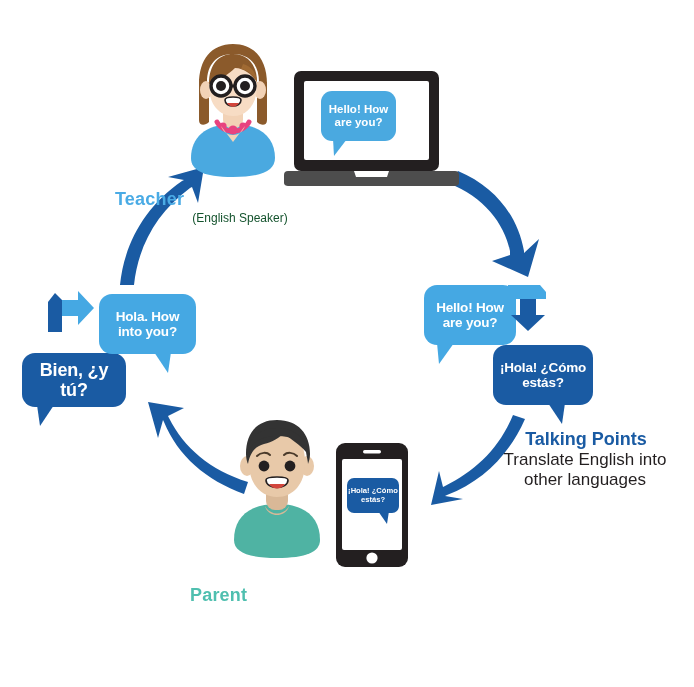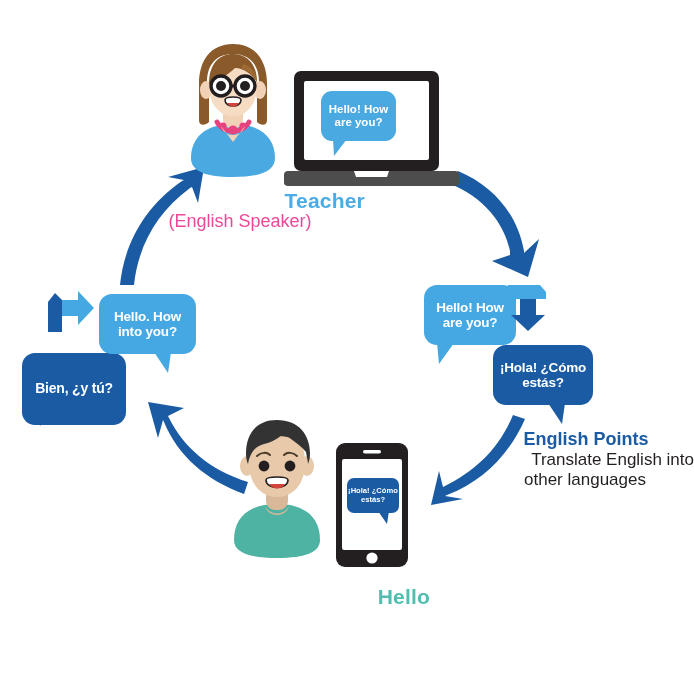--- a/index.html
+++ b/index.html
@@ -16,28 +16,28 @@
     width: 694px;
     height: 687px;
     background: #ffffff;
     overflow: hidden;
   }
   .abs { position: absolute; }
 
   
   .role-name {
     font-weight: bold;
-    font-size: 21px;
+    font-size: 18px;
     letter-spacing: 0.2px;
-    text-align: right;
+    text-align: left;
     white-space: nowrap;
   }
   .role-sub {
-    font-size: 18px;
-    color: #ec4899;
+    font-size: 12px;
+    color: #14532d;
     text-align: center;
     white-space: nowrap;
   }
   .tp-title {
     font-weight: bold;
     font-size: 18px;
     color: #1a5ba3;
     text-align: center;
     white-space: nowrap;
   }
@@ -199,22 +199,22 @@
       <span>¡Hola! ¿Cómo</span><br>
       <span>estás?</span>
     </span>
   </div>
   <div class="abs" style="left:548px; top:403px;">
     <svg width="22" height="22" viewBox="0 0 22 22">
         <path d="M0,0 L17,0 L14,21 Z" fill="#1a5ba3"></path>
       </svg>
   </div>
 
-  <div class="abs tp-title" style="left:496px; top:429px; width:180px;">English Points</div>
-  <div class="abs tp-desc" style="left:476px; top:450px; width:218px;text-align:right;">Translate English into</div>
+  <div class="abs tp-title" style="left:496px; top:429px; width:180px;">Talking Points</div>
+  <div class="abs tp-desc" style="left:476px; top:450px; width:218px;">Translate English into</div>
   <div class="abs tp-desc" style="left:476px; top:470px; width:218px;text-align:center;">other languages</div>
 
   <div class="abs" style="left:222px; top:418px;">
     <svg width="110" height="140" viewBox="0 0 110 140">
 
       <path d="M55,86 C26,86 12,100 12,122 C12,134 26,140 55,140 C84,140 98,134 98,122 C98,100 84,86 55,86 Z" fill="#4fb3a3"></path>
 
       <rect x="44" y="68" width="22" height="24" rx="9" fill="#d9b897"></rect>
 
       <ellipse cx="25" cy="48" rx="7" ry="10" fill="#e8c9a9"></ellipse>
@@ -251,43 +251,43 @@
       <span>¡Hola! ¿Cómo</span><br>
       <span>estás?</span>
     </span>
   </div>
   <div class="abs" style="left:378px; top:511px;">
     <svg width="14" height="14" viewBox="0 0 14 14">
         <path d="M0,0 L11,0 L9,13 Z" fill="#1a5ba3"></path>
       </svg>
   </div>
 
-  <div class="abs role-name" style="left:190px; top:585px; width:240px; color:#4fbfaf;">Hello</div>
-
-  <div class="bubble dark" style="left:22px; top:353px; width:104px; height:72px; font-size:14px;">
+  <div class="abs role-name" style="left:190px; top:585px; width:240px; color:#4fbfaf;">Parent</div>
+
+  <div class="bubble dark" style="left:22px; top:353px; width:104px; height:54px; font-size:18px;">
     <span class="txt">
       <span>Bien, ¿y tú?</span>
     </span>
   </div>
   <div class="abs" style="left:37px; top:405px;">
     <svg width="22" height="22" viewBox="0 0 22 22">
         <path d="M0,0 L17,0 L3,21 Z" fill="#1a5ba3"></path>
       </svg>
   </div>
 
   <div class="abs" style="left:46px; top:286px;">
     <svg width="50" height="50" viewBox="0 0 50 50">
       <path d="M2,16 L2,46 L16,46 L16,14 L9,7 Z" fill="#1a5ba3"></path>
       <path d="M16,14 L16,30 L32,30 L32,39 L48,22 L32,5 L32,14 Z" fill="#45a8e3"></path>
     </svg>
   </div>
 
   <div class="bubble light" style="left:99px; top:294px; width:97px; height:60px; font-size:13.5px;">
     <span class="txt">
-      <span>Hello. How</span><br>
+      <span>Hola. How</span><br>
       <span>into you?</span>
     </span>
   </div>
   <div class="abs" style="left:154px; top:352px;">
     <svg width="22" height="22" viewBox="0 0 22 22">
         <path d="M0,0 L17,0 L14,21 Z" fill="#45a8e3"></path>
       </svg>
   </div>
 
 </div>

